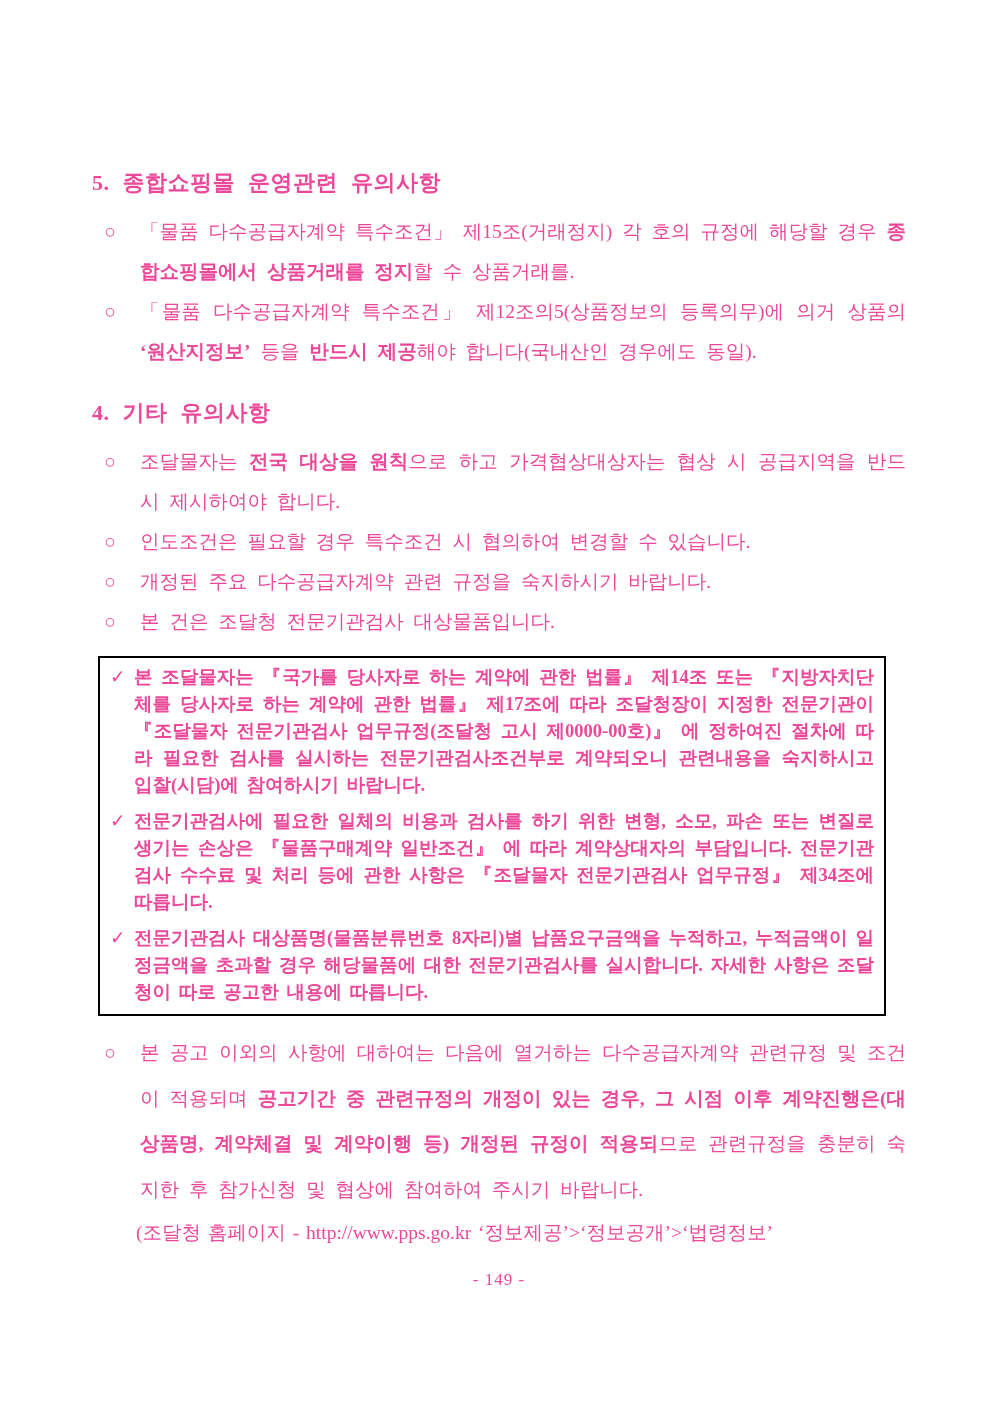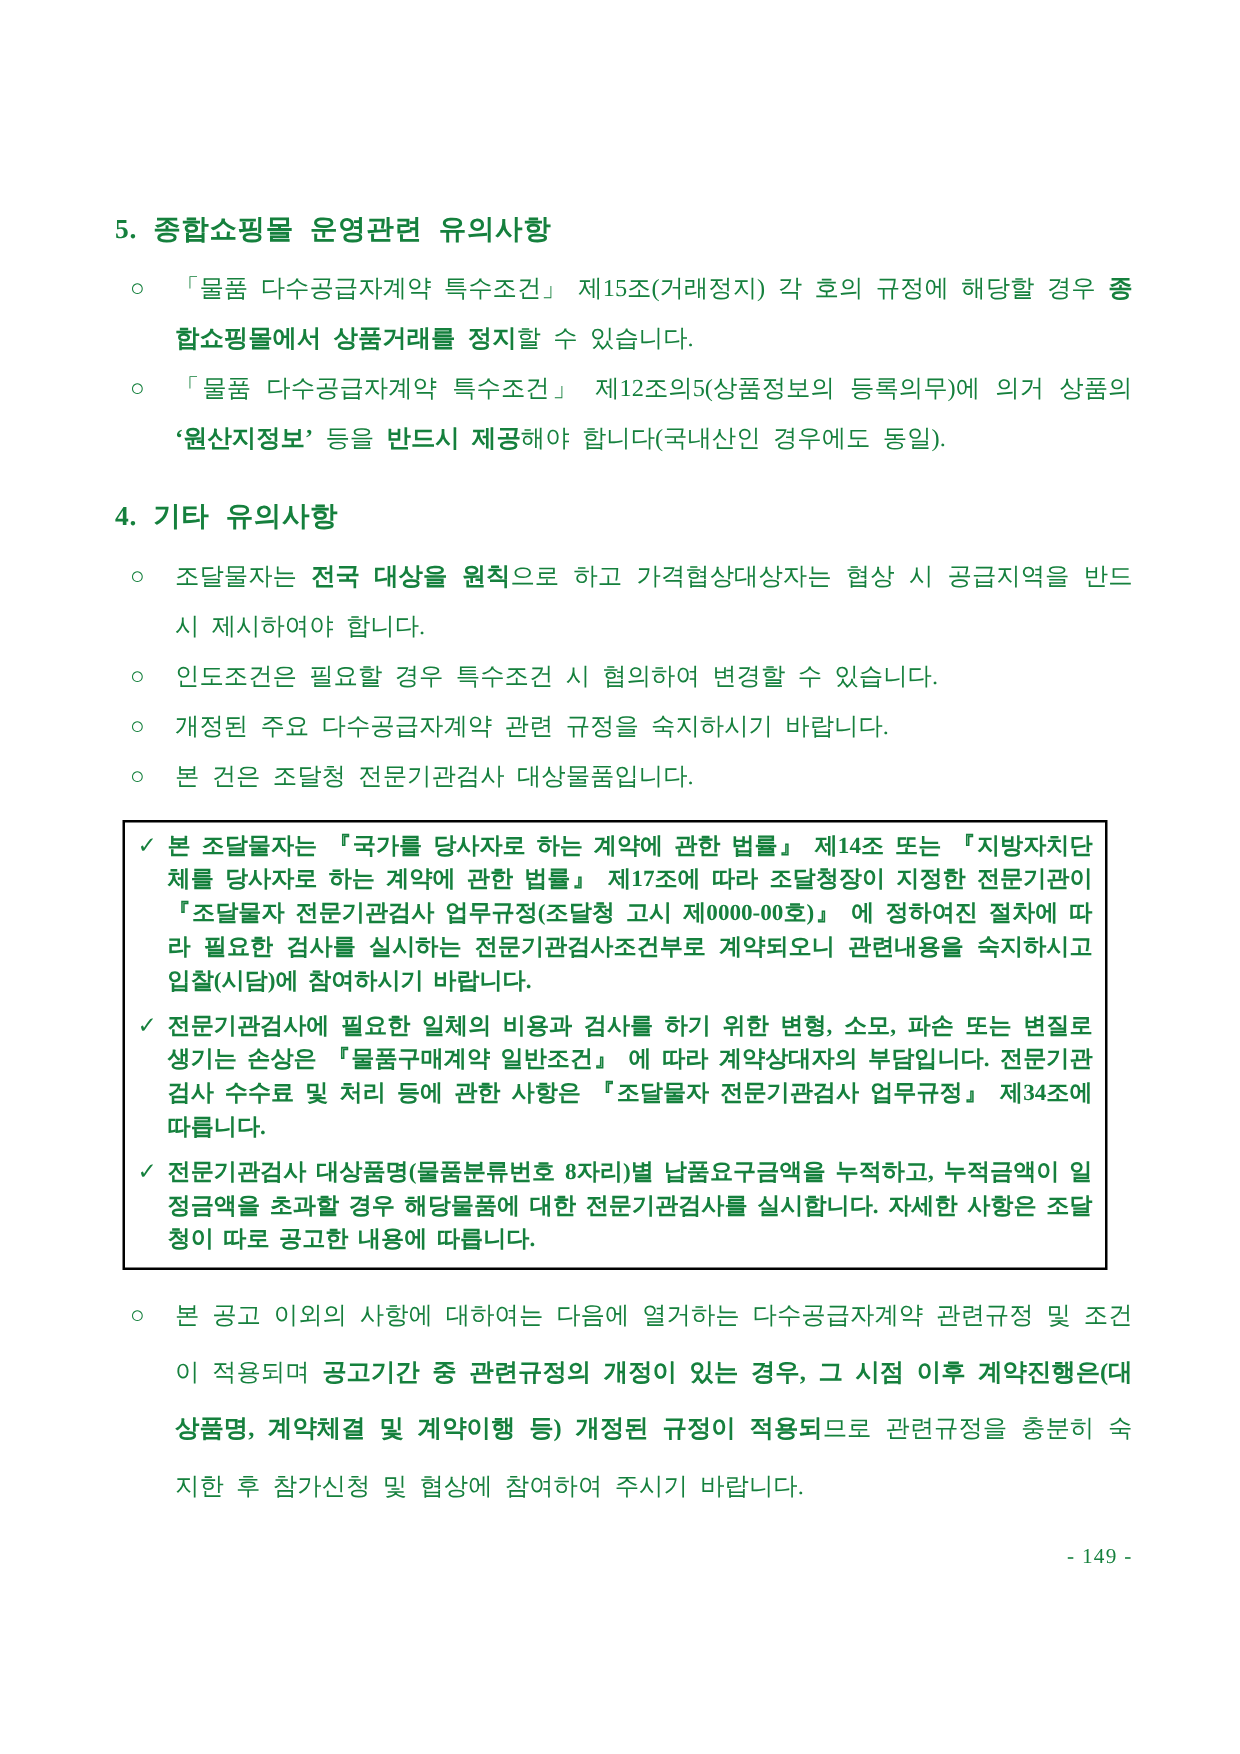--- a/index.html
+++ b/index.html
@@ -3,21 +3,21 @@
 <meta charset="utf-8">
 <style>
   html, body { margin:0; padding:0; }
   body { background:#ffffff; }
   .page {
     position: relative;
     width: 992px;
     height: 1403px;
     box-sizing: border-box;
     background: #ffffff;
-    color: #15803d;
+    color: #ec4899;
     font-family: "Liberation Serif", "DejaVu Serif", serif;
     padding: 168px 86px 0 92px;
     overflow: hidden;
   }
   .section { margin: 0; }
   .section-heading {
     font-size: 22px;
     font-weight: bold;
     letter-spacing: 0.5px;
     word-spacing: 7px;
@@ -65,37 +65,37 @@
     margin-top: 14px;
   }
   b { font-weight: bold; }
   .homepage-line {
     font-size: 19.5px;
     line-height: 1.6;
     margin: 4px 30px 0 44px;
     word-spacing: 2px;
   }
   .page-number {
-    text-align: right;
+    text-align: center;
     font-size: 17px;
     letter-spacing: 1px;
     margin-top: 22px;
   }
 </style>
 </head>
 <body>
 
 <div class="page">
 
   <div class="section section-5">
     <h2 class="section-heading">5. 종합쇼핑몰 운영관련 유의사항</h2>
     <div class="body-list">
         <div class="bullet-row">
           <span class="marker">○</span>
-          <span class="bullet-body"><span>「물품 다수공급자계약 특수조건」  제15조(거래정지) 각 호의 규정에 해당할 경우 </span><b>종합쇼핑몰에서 상품거래를 정지</b><span>할 수 있습니다.</span></span>
+          <span class="bullet-body"><span>「물품 다수공급자계약 특수조건」  제15조(거래정지) 각 호의 규정에 해당할 경우 </span><b>종합쇼핑몰에서 상품거래를 정지</b><span>할 수 상품거래를.</span></span>
         </div>
         <div class="bullet-row">
           <span class="marker">○</span>
           <span class="bullet-body"><span>「물품 다수공급자계약 특수조건」  제12조의5(상품정보의 등록의무)에 의거 상품의 </span><b>‘원산지정보’</b><span> 등을 </span><b>반드시 제공</b><span>해야 합니다(국내산인 경우에도 동일).</span></span>
         </div>
       </div>
   </div>
 
   <div class="section section-6">
     <h2 class="section-heading">4. 기타 유의사항</h2>
@@ -134,16 +134,17 @@
       </div>
     </div>
 
   <div class="closing-list">
       <div class="bullet-row">
         <span class="marker">○</span>
         <span class="bullet-body"><span>본 공고 이외의 사항에 대하여는 다음에 열거하는 다수공급자계약 관련규정 및 조건이 적용되며 </span><b>공고기간 중 관련규정의 개정이 있는 경우, 그 시점 이후 계약진행은(대상품명, 계약체결 및 계약이행 등) 개정된 규정이 적용되</b><span>므로 관련규정을 충분히 숙지한 후 참가신청 및 협상에 참여하여 주시기 바랍니다.</span></span>
       </div>
     </div>
 
+  <div class="homepage-line">(조달청 홈페이지 - http://www.pps.go.kr ‘정보제공’&gt;‘정보공개’&gt;‘법령정보’</div>
 
   <div class="page-number">- 149 -</div>
 
 </div>
 
 </body></html>

